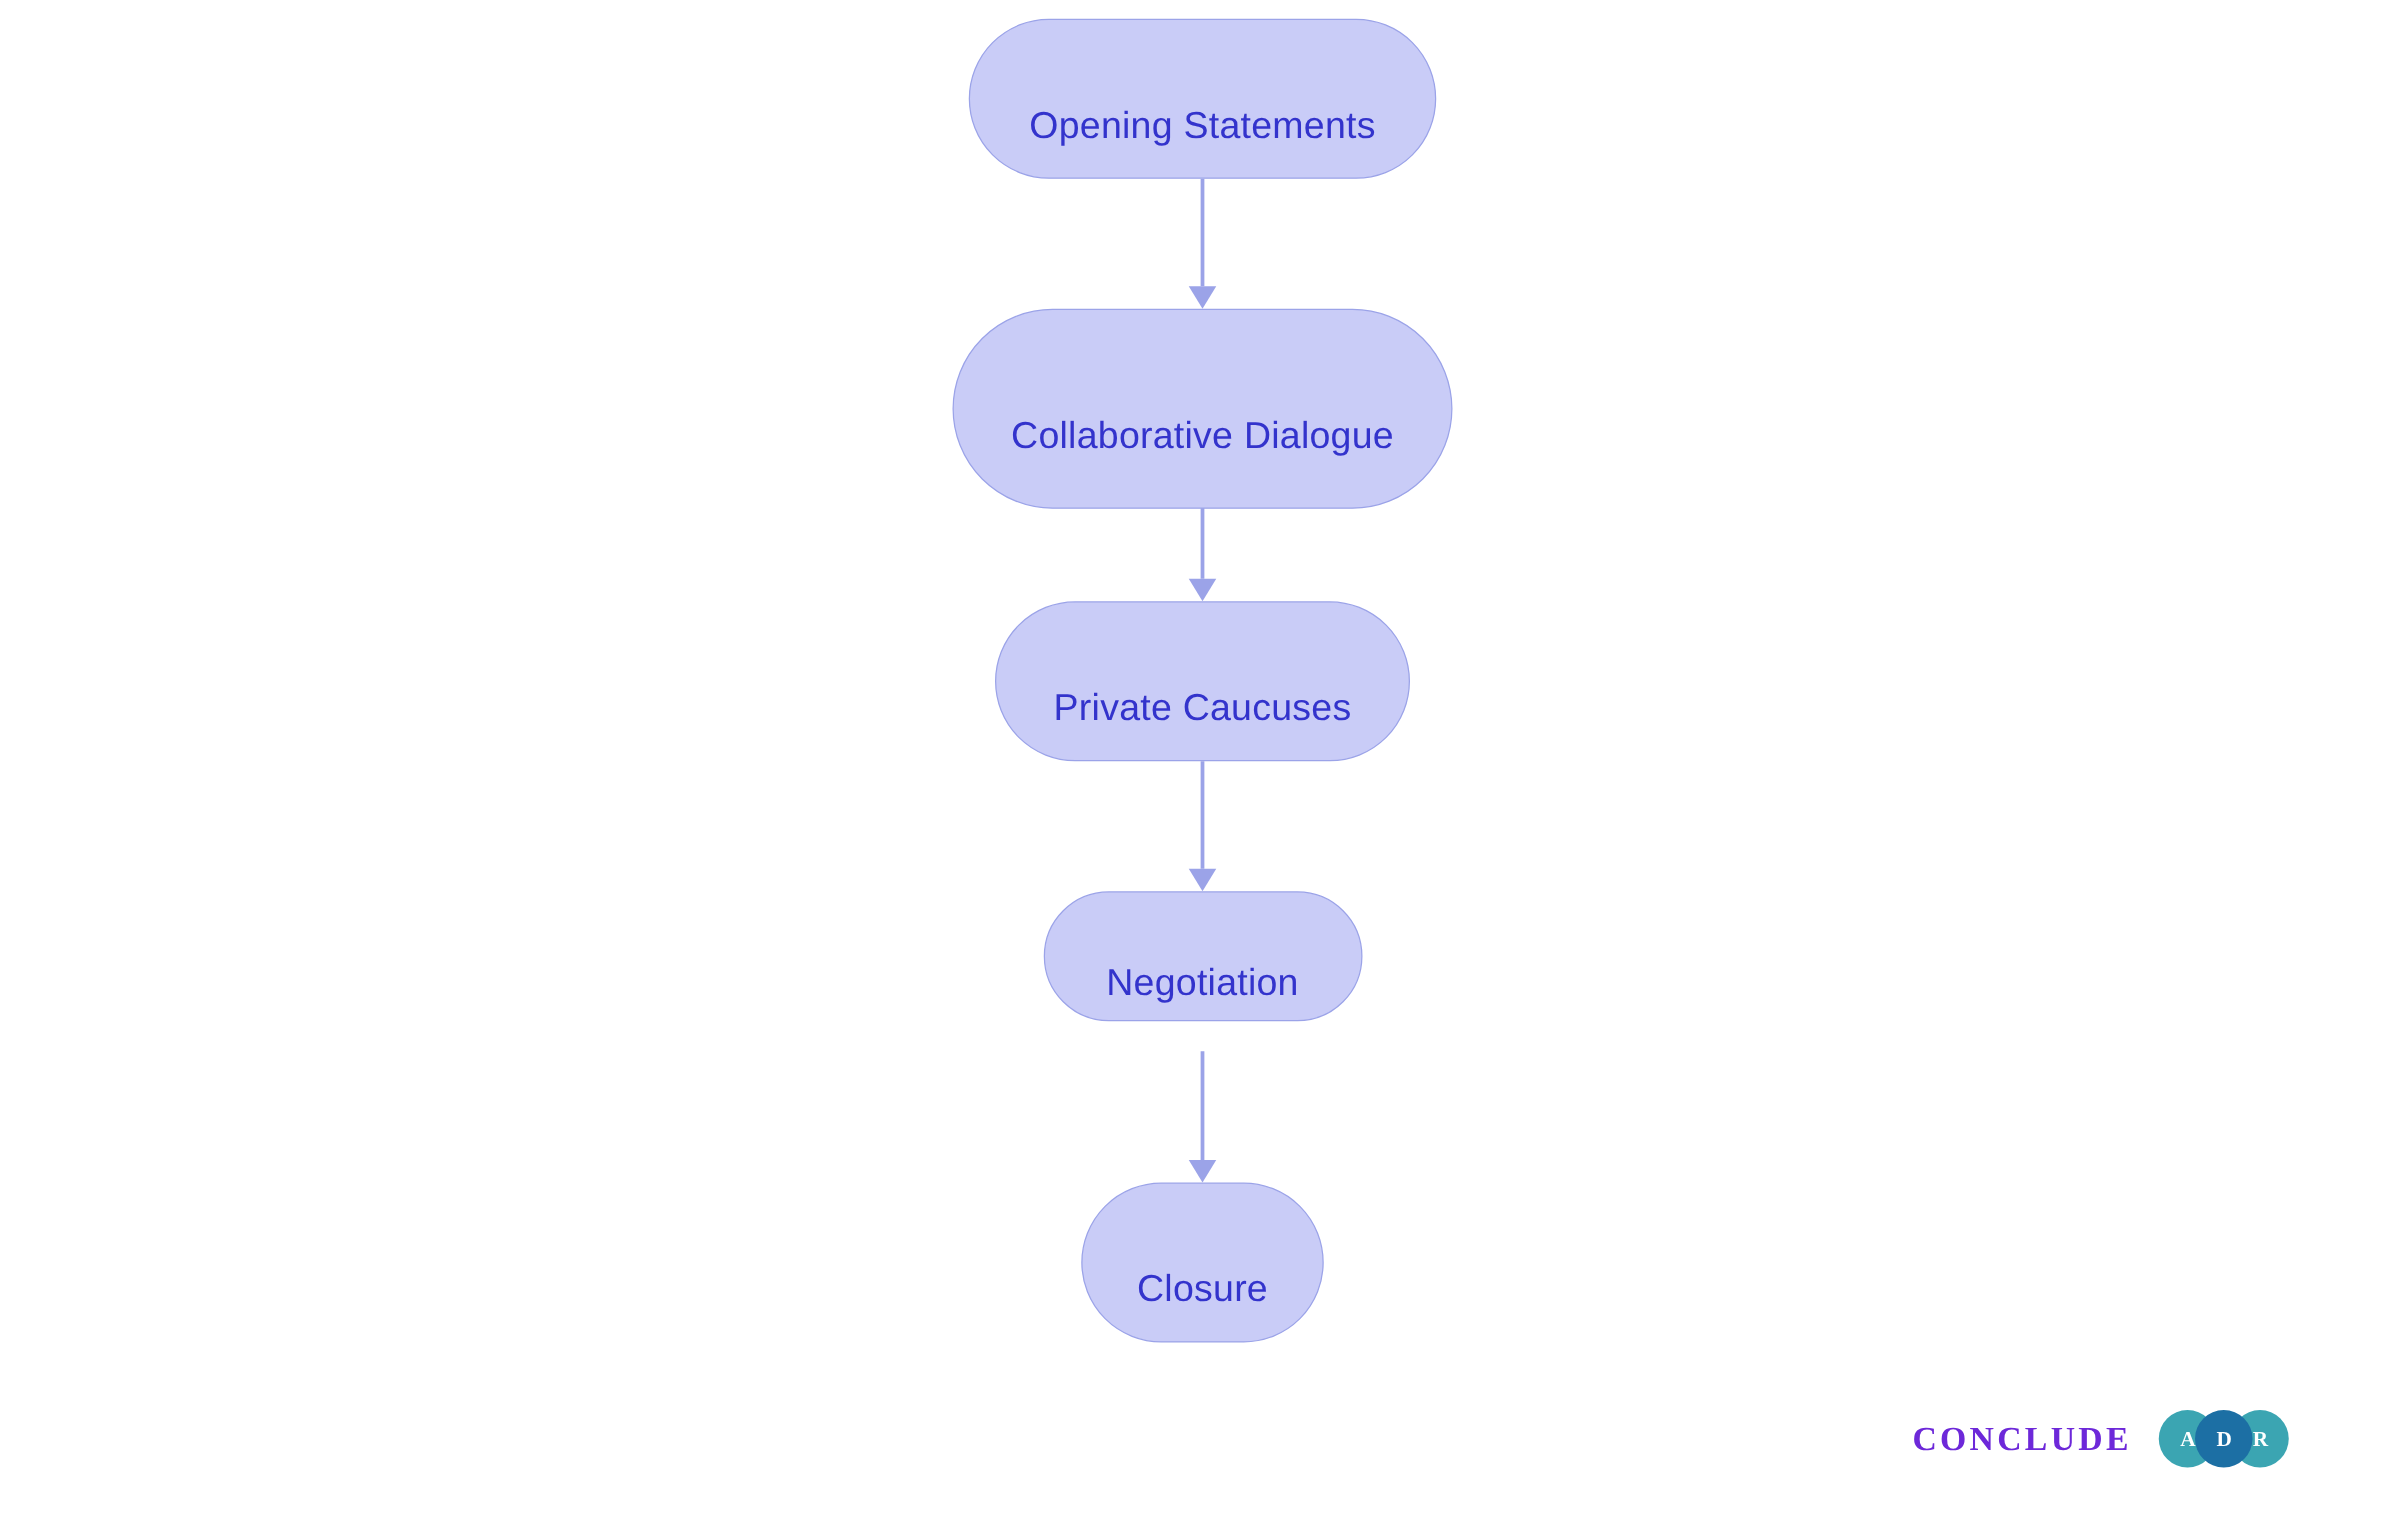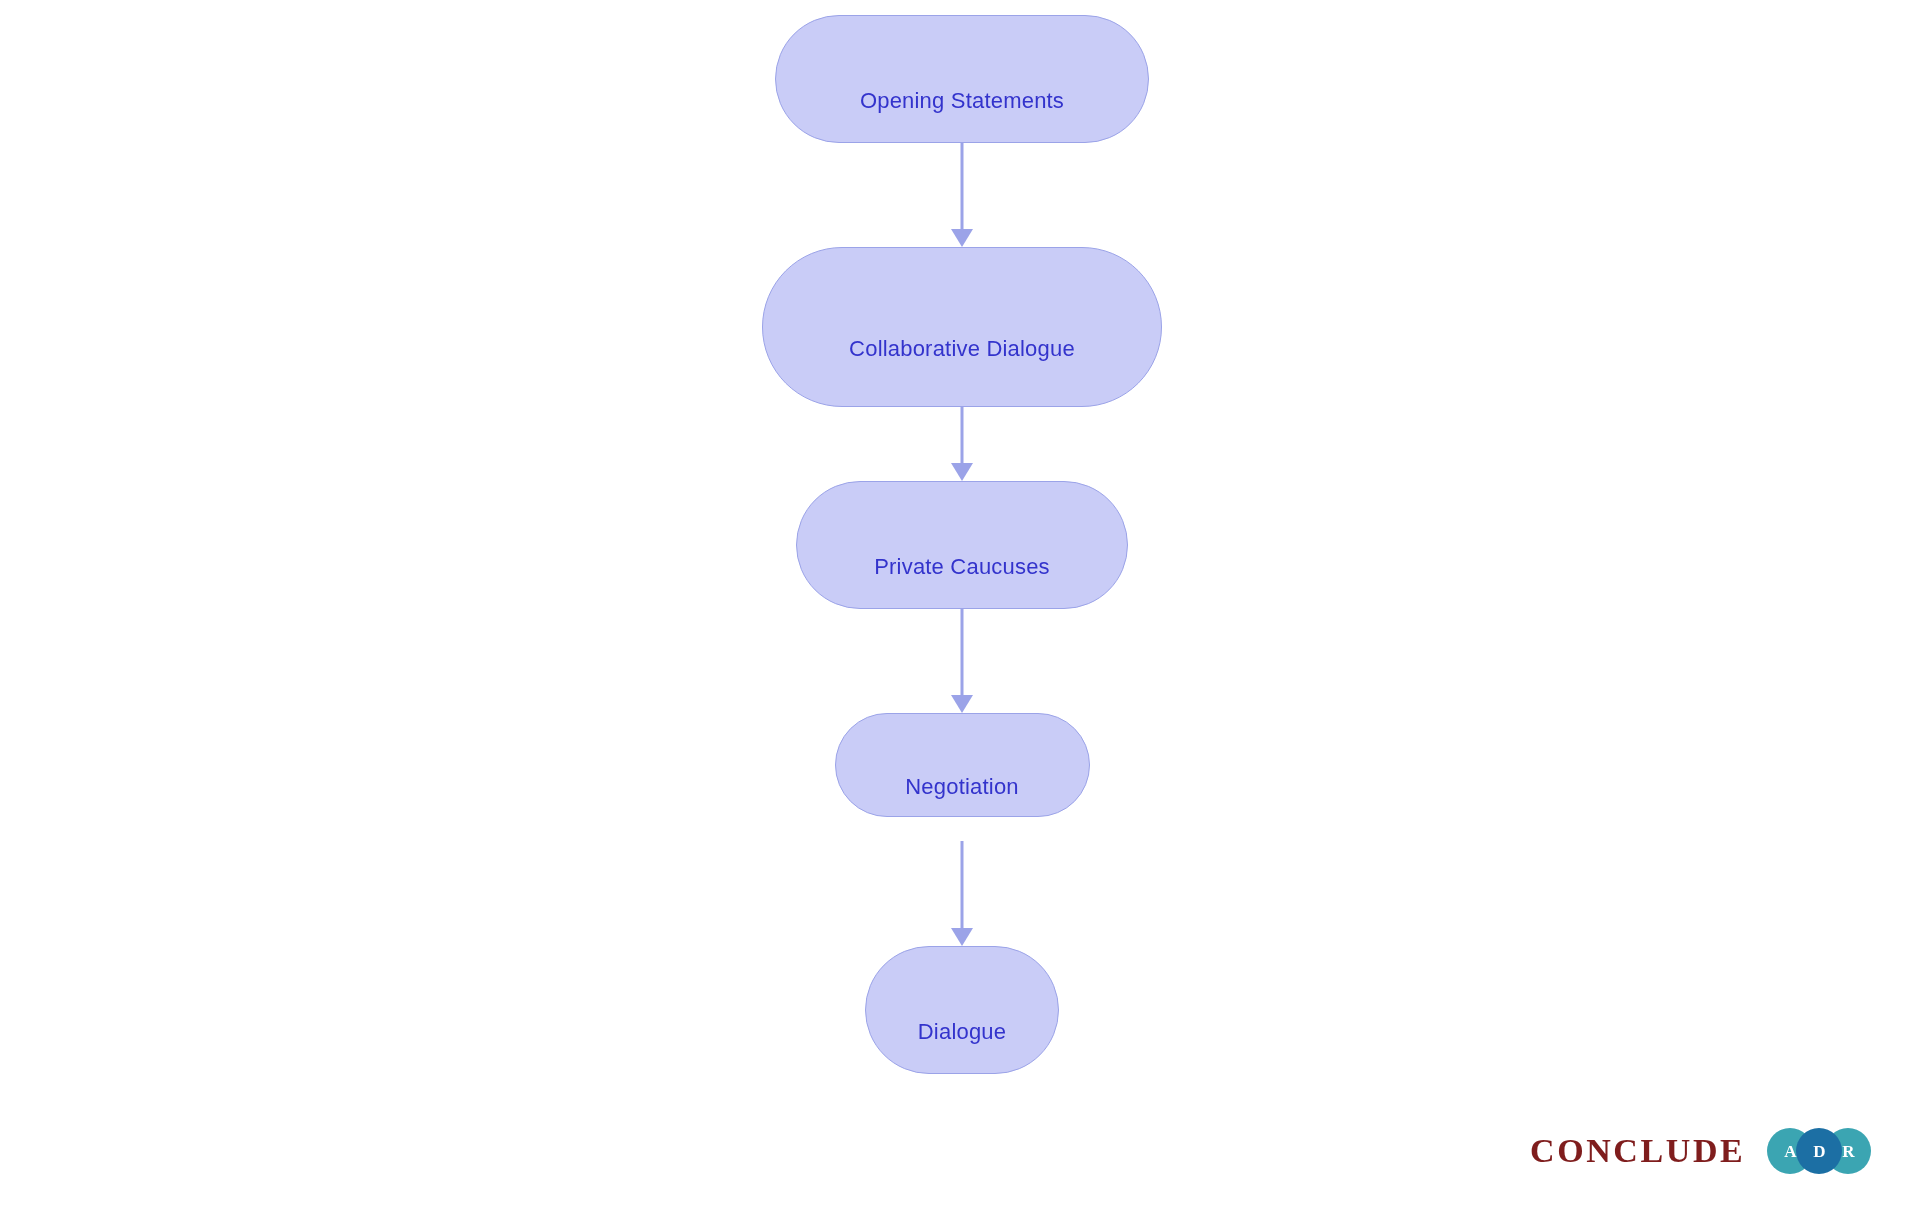--- a/index.html
+++ b/index.html
@@ -29,21 +29,21 @@
     background: #c9ccf7;
     border: 1.6px solid #9ba3e8;
     border-radius: 999px;
     display: flex;
     align-items: center;
     justify-content: center;
   }
   .flow-node-label {
     color: #3333cc;
     font-family: "Liberation Sans", sans-serif;
-    font-size: 22px;
+    font-size: 30px;
     font-weight: 400;
     letter-spacing: 0.2px;
     white-space: nowrap;
     line-height: 1;
     margin-top: 44px;
   }
 
   .flow-edge {
     position: absolute;
   }
@@ -71,23 +71,23 @@
   #brand-logo {
     position: absolute;
     left: 1530px;
     top: 1128px;
     display: flex;
     align-items: center;
   }
   #brand-wordmark {
     font-family: "Liberation Serif", serif;
     font-weight: bold;
-    font-size: 34px;
+    font-size: 27px;
     letter-spacing: 2.6px;
-    color: #7f1d1d;
+    color: #6d28d9;
     line-height: 1;
   }
   #brand-marks {
     position: relative;
     margin-left: 22px;
     width: 104px;
     height: 46px;
   }
   .brand-circle {
     position: absolute;
@@ -136,21 +136,21 @@
   <div class="flow-node" id="node-1" style="width: 400px; height: 160px; left: 762px; top: 247px;">
     <span class="flow-node-label">Collaborative Dialogue</span>
   </div>
   <div class="flow-node" id="node-2" style="width: 332px; height: 128px; left: 796px; top: 481px;">
     <span class="flow-node-label">Private Caucuses</span>
   </div>
   <div class="flow-node" id="node-3" style="width: 255px; height: 104px; left: 834.5px; top: 713px;">
     <span class="flow-node-label">Negotiation</span>
   </div>
   <div class="flow-node" id="node-4" style="width: 194px; height: 128px; left: 865px; top: 946px;">
-    <span class="flow-node-label">Dialogue</span>
+    <span class="flow-node-label">Closure</span>
   </div>
 
 </div>
 
 <div id="brand-logo">
   <span id="brand-wordmark">CONCLUDE</span>
   <div id="brand-marks">
     <div class="brand-circle brand-circle-a">
       <span>A</span>
     </div>

